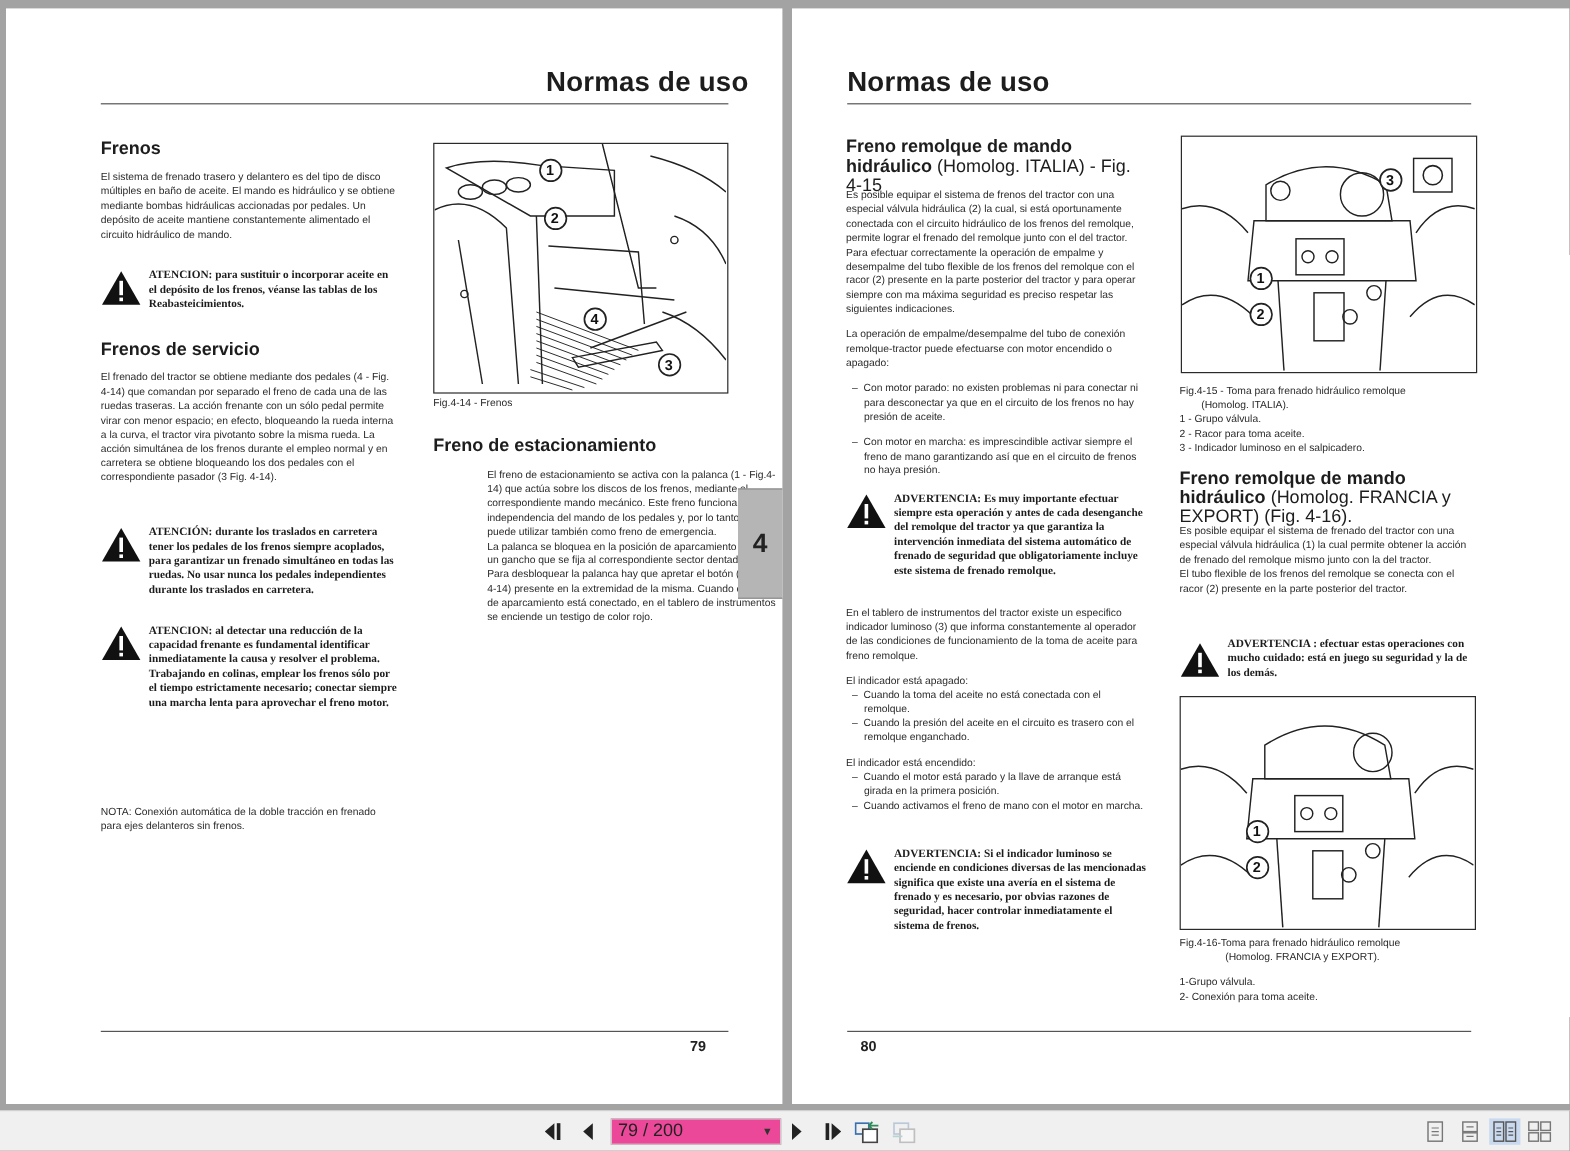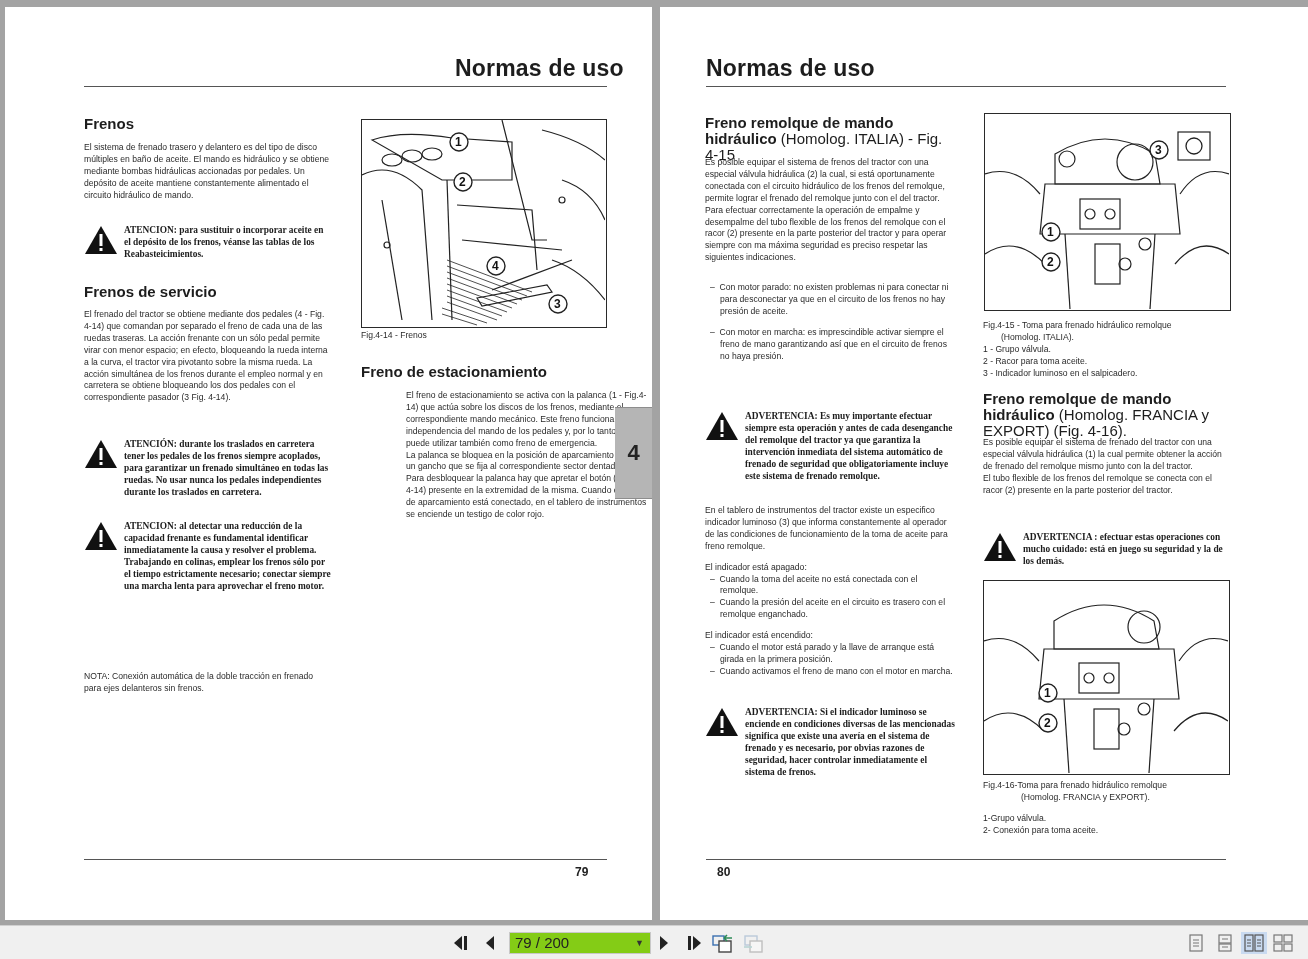--- a/index.html
+++ b/index.html
@@ -27,21 +27,21 @@
 
   .figure { position: absolute; border: 1.5px solid #2a2a2a; background: #fff; overflow: hidden; }
   .caption { position: absolute; font-size: 8.6px; line-height: 11.9px; color: #2a2a2a; }
 
   .chapter-tab { position: absolute; left: 615px; top: 407px; width: 37px; height: 92px; background: #b5b5b5; border-top: 1px solid #8d8d8d; border-bottom: 1px solid #8d8d8d; display: flex; align-items: center; justify-content: center; font-size: 22px; font-weight: bold; color: #222; }
 
   .page-num { position: absolute; top: 858px; font-size: 12px; font-weight: bold; color: #222; }
 
   .toolbar { position: absolute; left: 0; top: 925px; width: 1308px; height: 34px; background: #f0f0f0; border-top: 1px solid #d0d0d0; }
   .tb-btn { position: absolute; top: 6px; width: 22px; height: 22px; display: flex; align-items: center; justify-content: center; cursor: pointer; }
-  .page-input { position: absolute; left: 509px; top: 6px; width: 142px; height: 22px; background: #84cc16; border: 1px solid #c8c8c8; font-size: 15px; padding-left: 5px; line-height: 20px; color: #222; }
+  .page-input { position: absolute; left: 509px; top: 6px; width: 142px; height: 22px; background: #ec4899; border: 1px solid #c8c8c8; font-size: 15px; padding-left: 5px; line-height: 20px; color: #222; }
   .page-input .caret { position: absolute; right: 6px; top: 0; font-size: 9px; color: #333; }
   .view-btn { position: absolute; top: 6px; width: 26px; height: 22px; display: flex; align-items: center; justify-content: center; }
   .view-btn.active { background: #c9daf0; }
 </style>
 </head>
 <body>
 
 <div class="viewer">
 
   <div class="page page-left">
@@ -152,20 +152,21 @@
     <div class="page-title" style="left:46px;">Normas de uso</div>
     <div class="rule" style="left:46px; width:520px; top:79px;"></div>
 
     <div class="h2" style="left:45px; top:108px; width:250px;">
       <span>Freno remolque de mando hidráulico</span> <span class="light">(Homolog. ITALIA) - Fig. 4-15</span>
     </div>
     <div class="body" style="left:45px; top:150px; width:248px;">
       <p>Es posible equipar el sistema de frenos del tractor con una especial válvula hidráulica (2) la cual, si está oportunamente conectada con el circuito hidráulico de los frenos del remolque, permite lograr el frenado del remolque junto con el del tractor.</p>
       <p>Para efectuar correctamente la operación de empalme y desempalme del tubo flexible de los frenos del remolque con el racor (2) presente en la parte posterior del tractor y para operar siempre con ma máxima seguridad es preciso respetar las siguientes indicaciones.</p>
       <div class="gap"></div>
+      <p>La operación de empalme/desempalme del tubo de conexión remolque-tractor puede efectuarse con motor encendido o apagado:</p>
       <div class="gap"></div>
       <p class="dash-item">–&nbsp; <span>Con motor parado: no existen problemas ni para conectar ni para desconectar ya que en el circuito de los frenos no hay presión de aceite.</span></p>
       <div class="gap"></div>
       <p class="dash-item">–&nbsp; <span>Con motor en marcha: es imprescindible activar siempre el freno de mano garantizando así que en el circuito de frenos no haya presión.</span></p>
     </div>
 
     <div class="warn" style="left:45px; top:404px; width:250px;">
       <svg class="tri" width="34" height="30" viewBox="0 0 34 30">
           <path d="M17 1 L33 29 L1 29 Z" fill="#111"></path>
           <rect x="15.5" y="9" width="3" height="12" fill="#fff"></rect>
@@ -235,21 +236,21 @@
       <p>3 - Indicador luminoso en el salpicadero.</p>
     </div>
 
     <div class="h2" style="left:323px; top:384px; width:250px;">
       <span>Freno remolque de mando hidráulico</span> <span class="light">(Homolog. FRANCIA y EXPORT) (Fig. 4-16).</span>
     </div>
     <div class="body" style="left:323px; top:430px; width:250px;">
       <p>Es posible equipar el sistema de frenado del tractor con una especial válvula hidráulica (1) la cual permite obtener la acción de frenado del remolque mismo junto con la del tractor.</p>
       <p>El tubo flexible de los frenos del remolque se conecta con el racor (2) presente en la parte posterior del tractor.</p>
     </div>
-    <div class="warn" style="left:323px; top:525px; width:250px;">
+    <div class="warn" style="left:323px; top:525px; width:250px;align-items:center;">
       <svg class="tri" width="34" height="30" viewBox="0 0 34 30">
           <path d="M17 1 L33 29 L1 29 Z" fill="#111"></path>
           <rect x="15.5" y="9" width="3" height="12" fill="#fff"></rect>
           <rect x="15.5" y="23" width="3" height="3" fill="#fff"></rect>
         </svg>
       <div class="wtext">ADVERTENCIA : efectuar estas operaciones con mucho cuidado: está en juego su seguridad y la de los demás.</div>
     </div>
 
     <div class="figure" style="left:323px; top:573px; width:247px; height:195px;">
       <svg width="244" height="192" viewBox="0 0 244 192">

